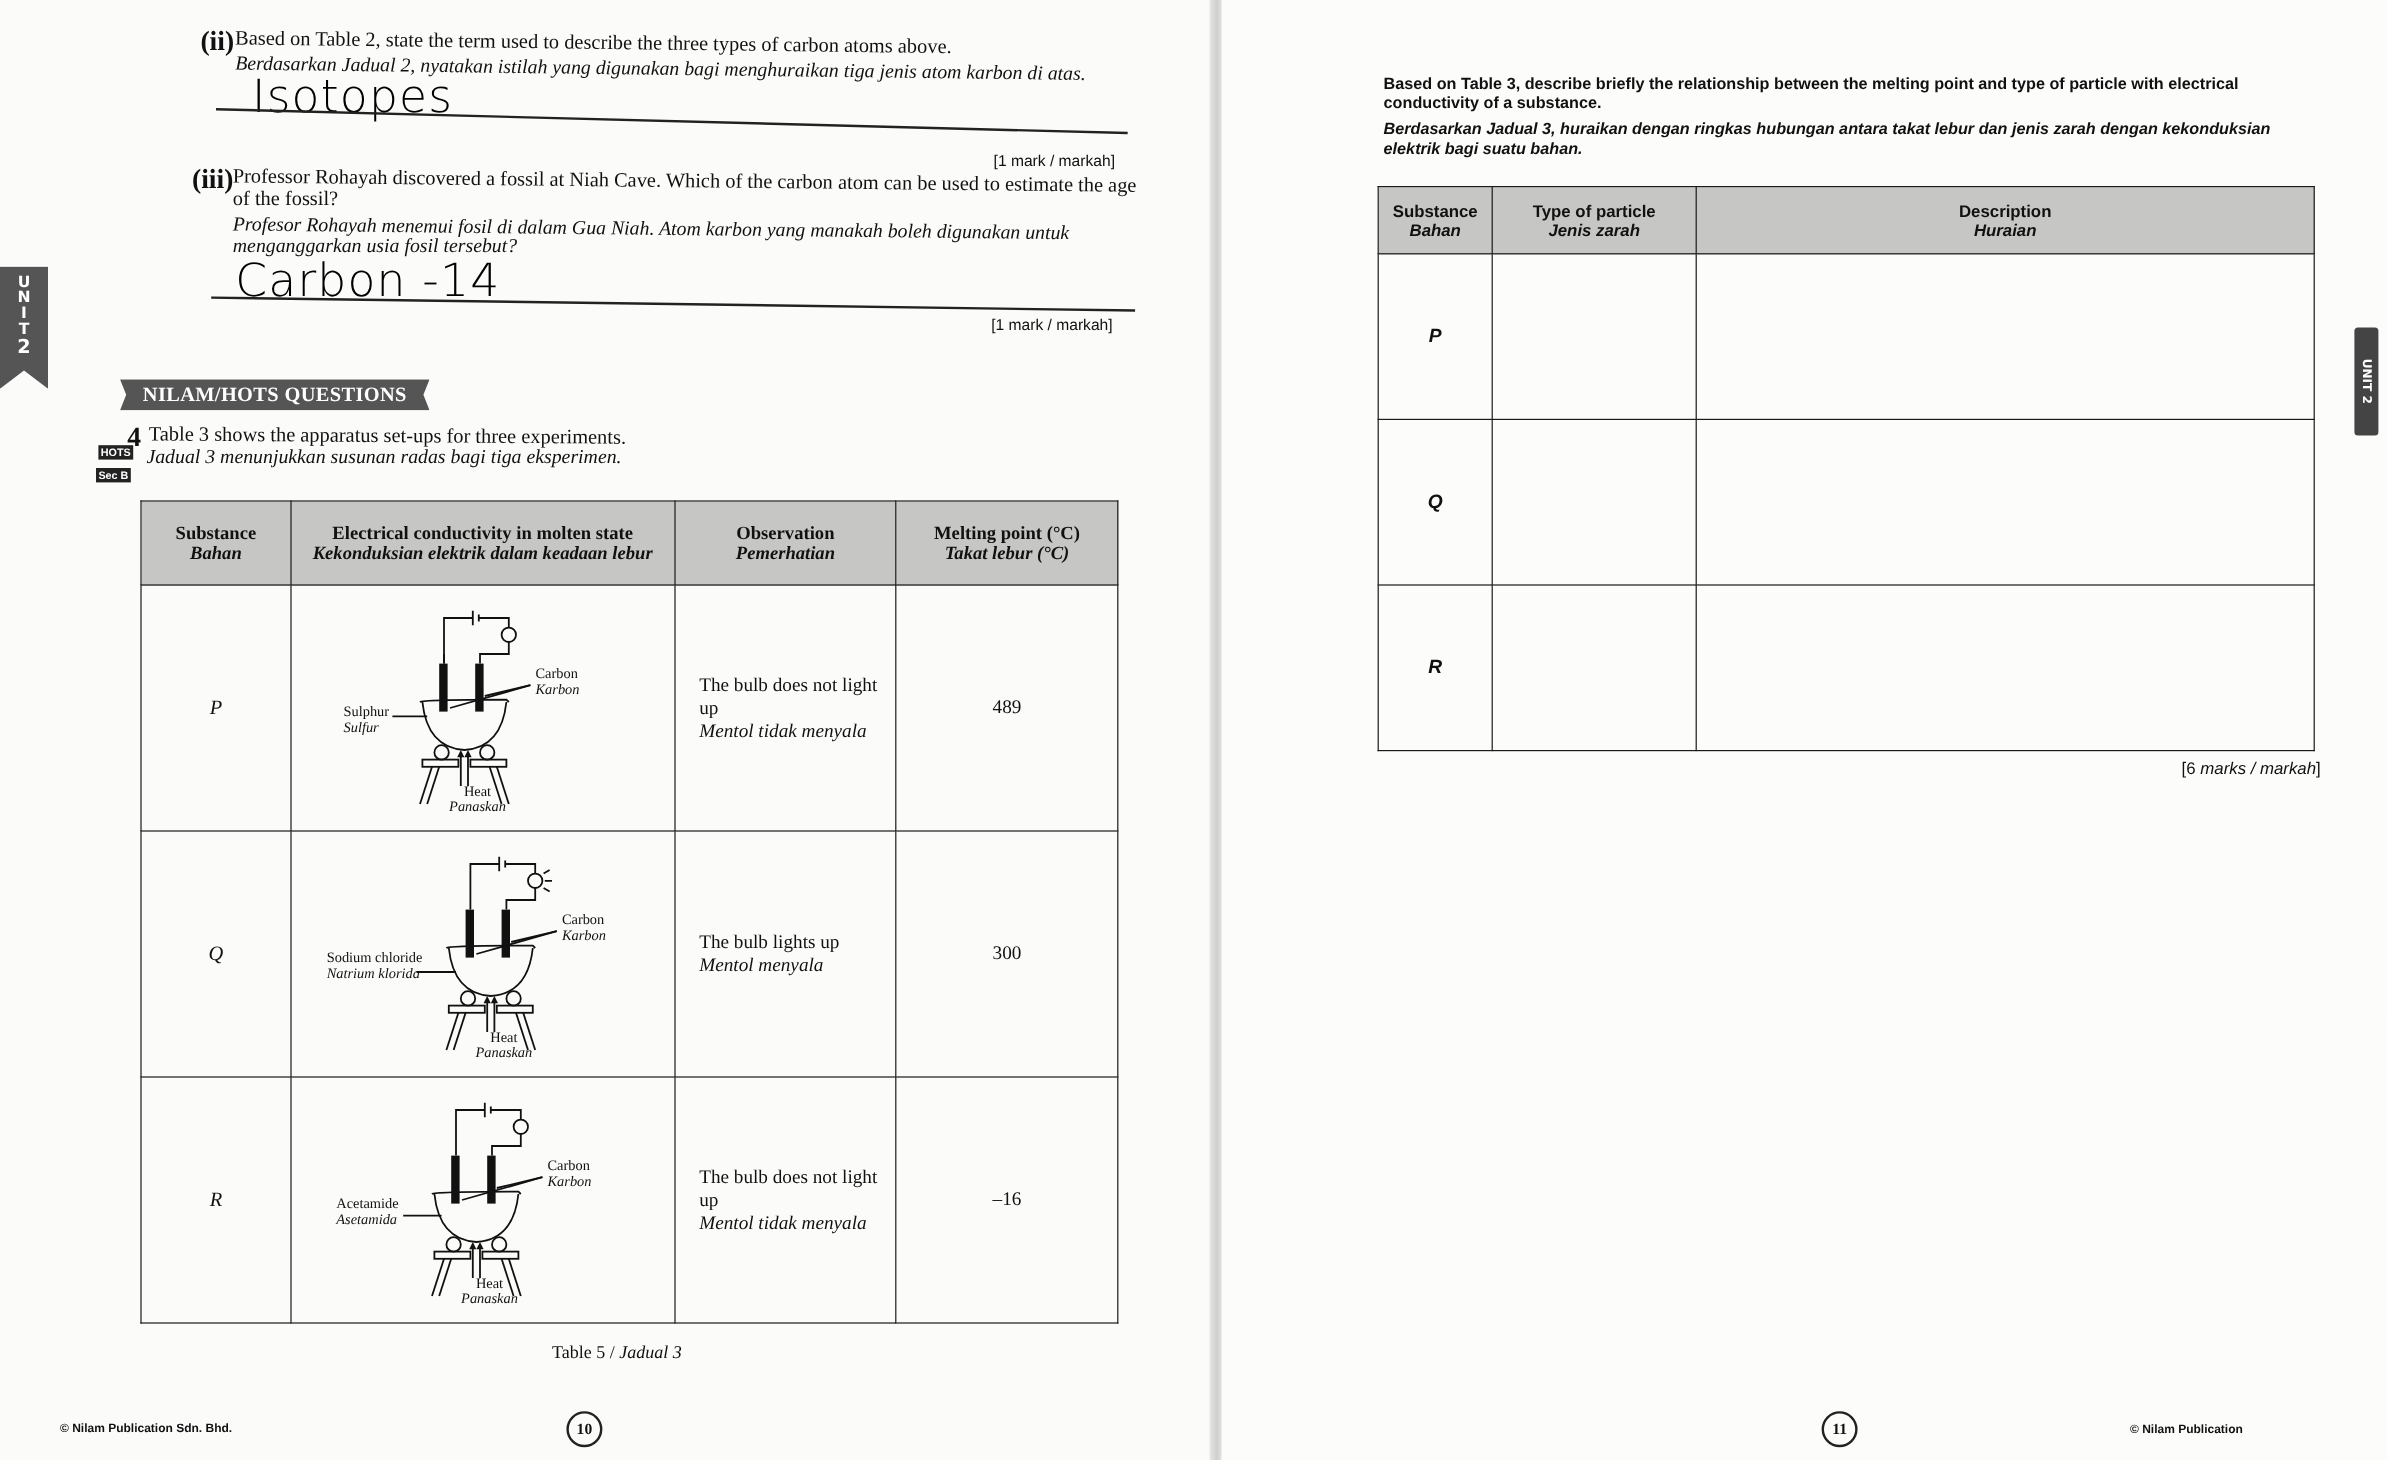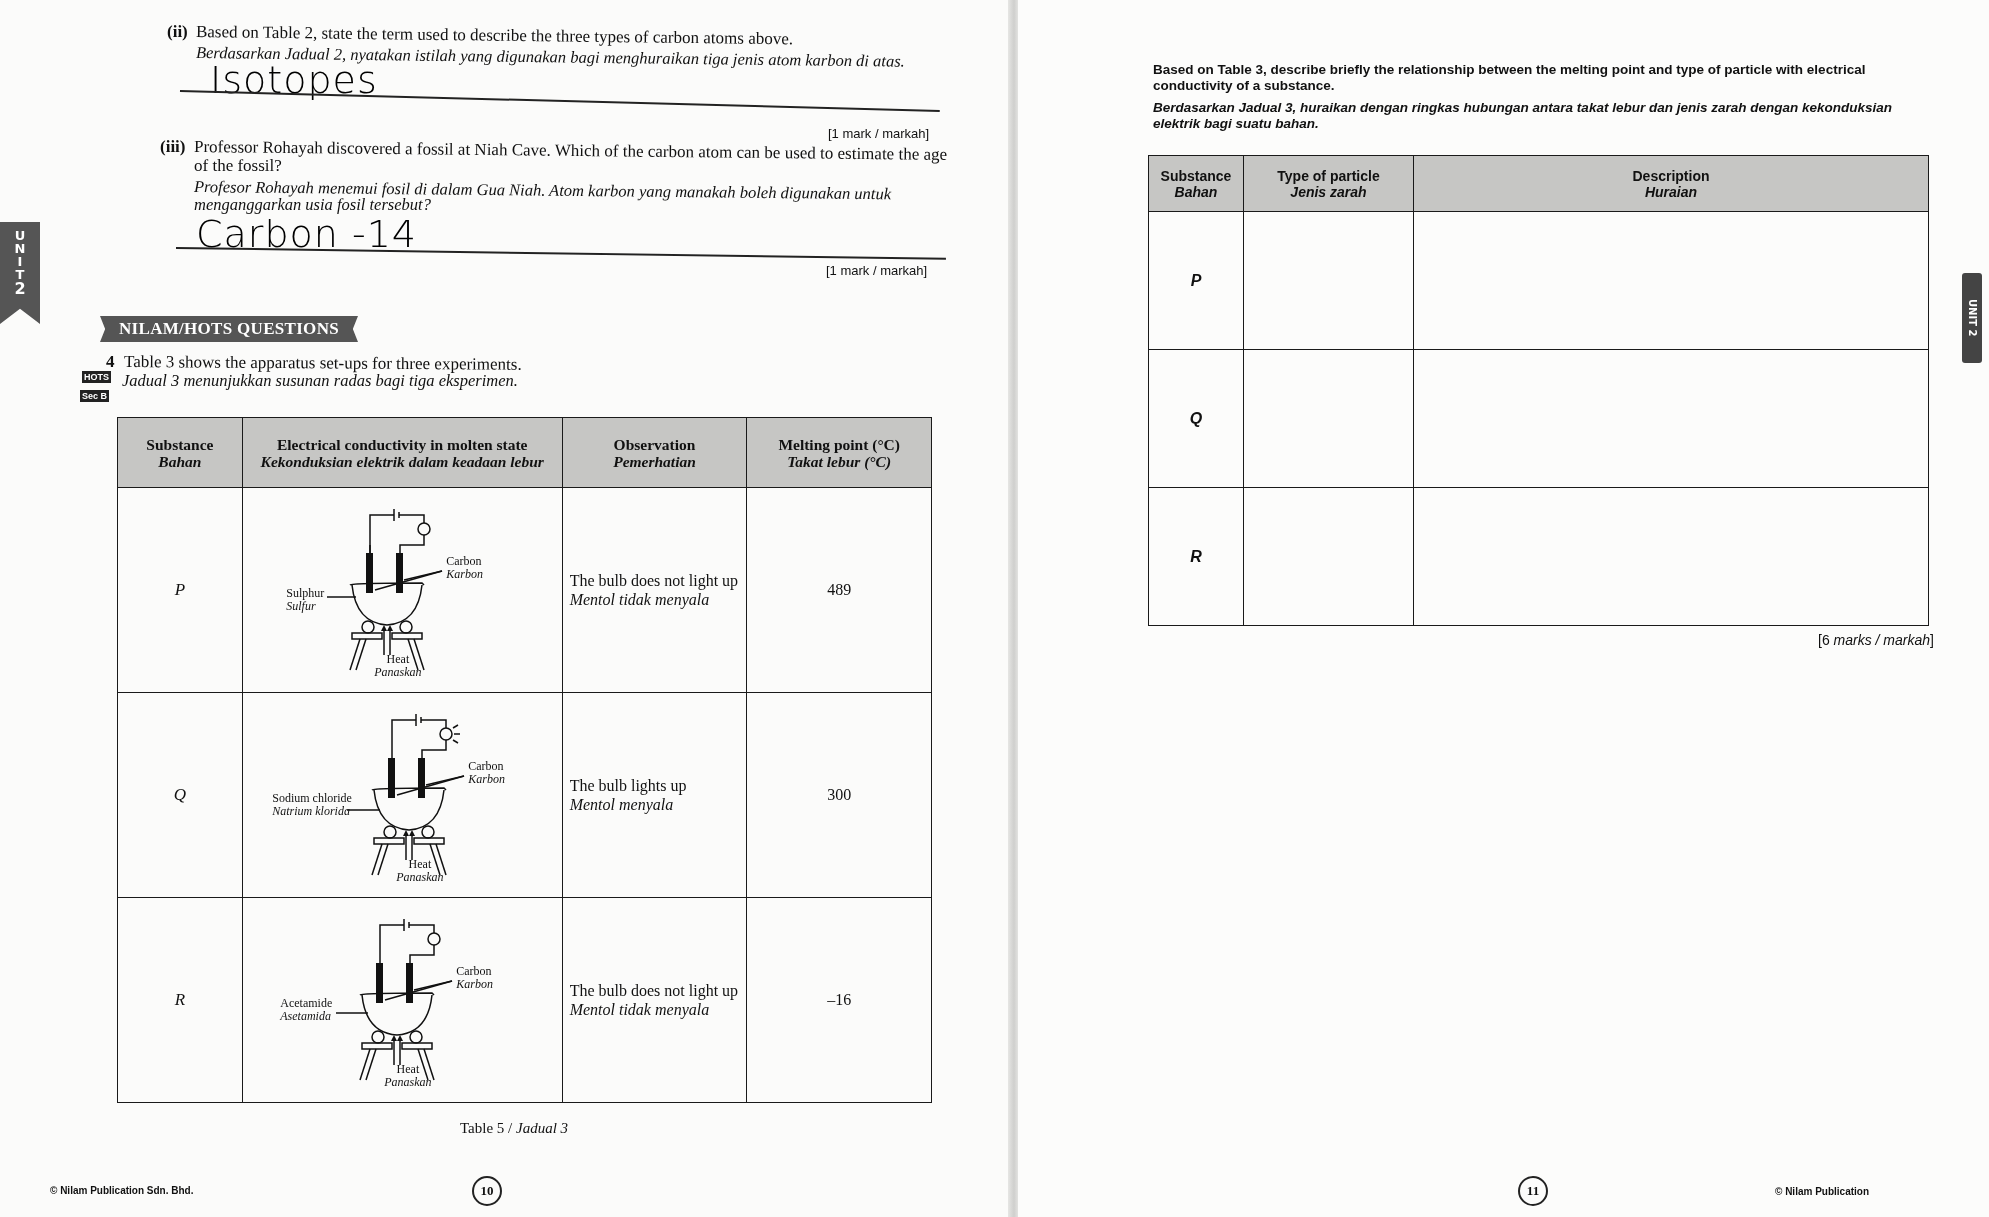--- a/index.html
+++ b/index.html
@@ -4,21 +4,21 @@
 <style>
   * { box-sizing: border-box; margin: 0; padding: 0; }
   html, body { width: 1989px; height: 1217px; overflow: hidden; background: #f4f4f2; }
   body { font-family: "Liberation Serif", serif; color: #111; position: relative; }
   .page { position: absolute; top: 0; height: 1217px; background: #fbfbfa; }
   .page-left { left: 0; width: 1010px; }
   .page-right { left: 1018px; width: 971px; background: #fcfcfb; }
   .gutter { position: absolute; left: 1008px; top: 0; width: 12px; height: 1217px;
             background: linear-gradient(to right, #e6e6e4, #cfcfcd 50%, #ececea); }
   .abs { position: absolute; }
-  .q-num { font-weight: bold; font-size: 17px; }
+  .q-num { font-weight: bold; font-size: 23px; }
   .q-en { font-size: 17px; line-height: 19px; }
   .q-my { font-size: 16.5px; font-style: italic; line-height: 18px; }
   .hand { font-family: "DejaVu Sans", sans-serif; font-size: 38px; font-weight: 300; letter-spacing: 1px; color: #000000; }
   .ans-line { position: absolute; height: 2px; background: #222; }
   .marks { font-family: "Liberation Sans", sans-serif; font-size: 13px; }
   .marks i { font-style: italic; }
   .unit-tab { position: absolute; left: 0; top: 222px; width: 40px; height: 102px;
               background: #555; clip-path: polygon(0 0, 100% 0, 100% 100%, 50% 85%, 0 100%);
               color: #fff; font-family: "DejaVu Sans", sans-serif; font-weight: bold; font-size: 13px;
               display: flex; flex-direction: column; align-items: center; padding-top: 6px; line-height: 13px; }
@@ -28,21 +28,21 @@
             display: flex; align-items: center; justify-content: center;
             clip-path: polygon(0 0, 100% 0, 98% 50%, 100% 100%, 0 100%, 2% 50%); }
   .badge { position: absolute; background: #222; color: #fff; font-family: "Liberation Sans", sans-serif;
            font-size: 9px; font-weight: bold; padding: 1px 2px; }
   table { border-collapse: collapse; }
   .t3 { position: absolute; left: 117px; top: 417px; width: 815px; }
   .t3 th, .t3 td { border: 1.5px solid #1a1a1a; }
   .t3 th { background: #c6c6c4; font-size: 15.5px; font-weight: bold; line-height: 17px; height: 70px; text-align: center; }
   .t3 th i, .t4 th i { display: block; }
   .t3 td { height: 205px; text-align: center; vertical-align: middle; font-size: 16px; margin-top: 19px; }
-  .t3 td.obs { text-align: left; padding-left: 7px; font-size: 16px; line-height: 19px; }
+  .t3 td.obs { text-align: left; padding-left: 20px; font-size: 16px; line-height: 19px; }
   .t3 td.sub { font-style: italic; font-size: 17px; }
   .apparatus { position: relative; width: 260px; height: 170px; margin: 0 auto; }
   .apparatus svg { position: absolute; left: 0; top: 0; }
   .app-label { position: absolute; font-size: 12px; line-height: 13px; text-align: left; }
   .app-label i { display: block; }
   .caption { position: absolute; left: 460px; top: 1120px; font-size: 15px; }
   .footer-copy { position: absolute; font-family: "Liberation Sans", sans-serif; font-weight: bold; font-size: 10px; }
   .page-no { position: absolute; width: 30px; height: 30px; border: 2px solid #222; border-radius: 50%;
              font-size: 13px; font-weight: bold; display: flex; align-items: center; justify-content: center; }
   .t4 { position: absolute; left: 1148px; top: 155px; width: 781px; }

